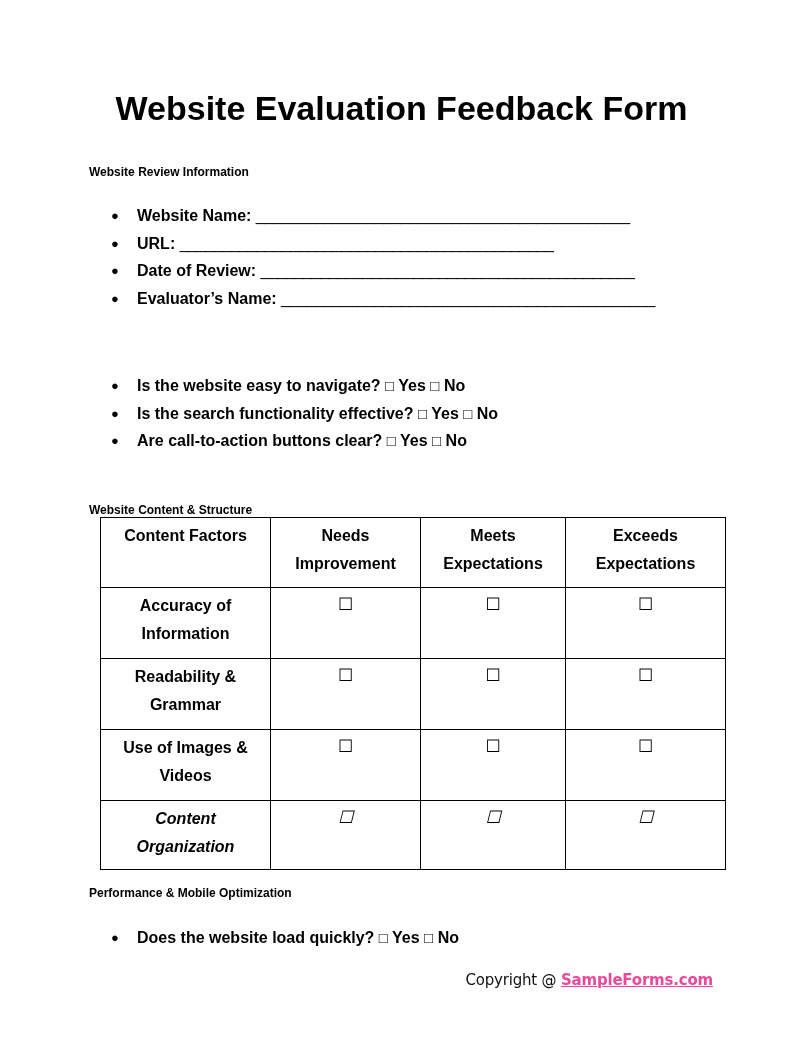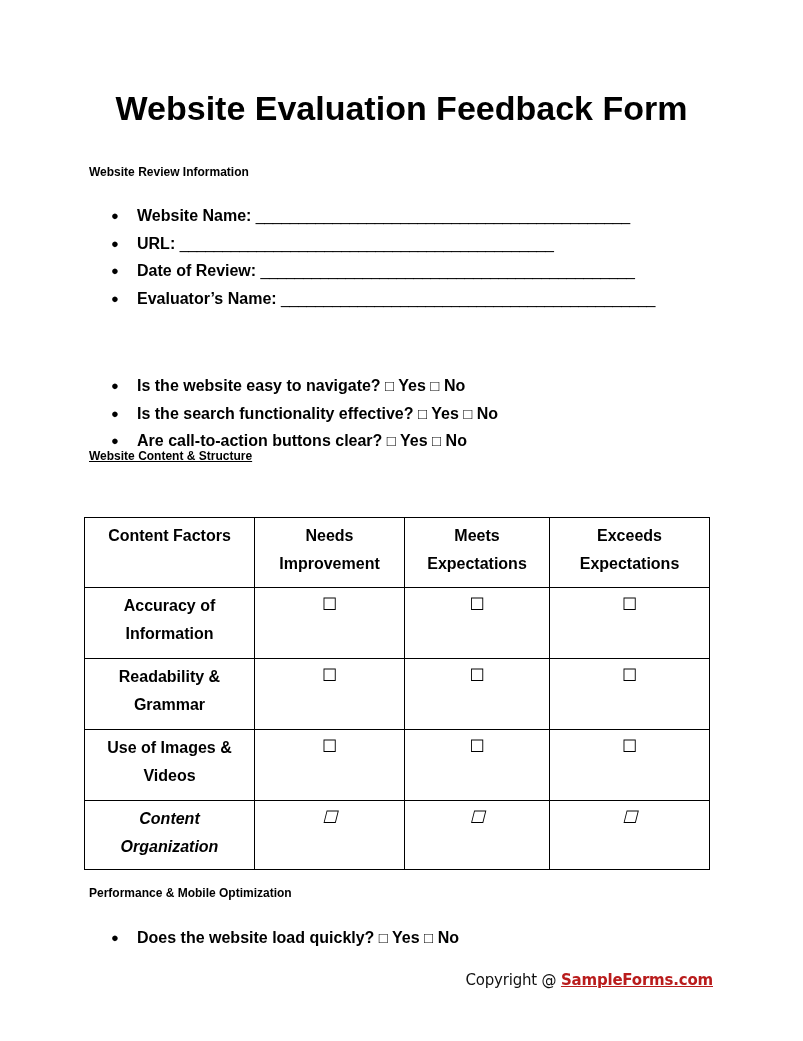--- a/index.html
+++ b/index.html
@@ -5,30 +5,30 @@
     html, body { margin: 0; padding: 0; background: #ffffff; }
     body { width: 803px; height: 1041px; position: relative; overflow: hidden; color: #000; font-family: "Liberation Sans", sans-serif; }
     .page { position: absolute; left: 0; top: 0; width: 803px; height: 1041px; }
     .title { position: absolute; left: 0; width: 803px; top: 86px; text-align: center; font-size: 34px; font-weight: bold; line-height: 44px; margin: 0; }
     .section-heading { position: absolute; left: 89px; font-size: 12px; font-weight: bold; line-height: 20px; margin: 0; }
     .bullet-list { position: absolute; left: 89px; margin: 0; padding: 0; list-style: none; }
     .bullet-list li { position: relative; padding-left: 48px; font-size: 16px; font-weight: bold; line-height: 27.5px; white-space: nowrap; }
     .bullet-list li .dot { position: absolute; left: 22px; top: 0; font-size: 13px; line-height: 27.5px; }
     .blank { font-weight: normal; letter-spacing: -0.4px; text-align: right; }
     .cb { font-weight: normal; font-size: 15px; }
-    table.eval { position: absolute; left: 84px; top: 517px; width: 625px; border-collapse: collapse; table-layout: fixed; padding-left: 12px; }
+    table.eval { position: absolute; left: 100px; top: 517px; width: 625px; border-collapse: collapse; table-layout: fixed; padding-left: 12px; }
     table.eval th, table.eval td { border: 1.3px solid #000; font-size: 16px; font-weight: bold; line-height: 28px; vertical-align: top; padding: 4px 6px 0 6px; }
     table.eval th { text-align: center; height: 65px; }
     table.eval td { height: 66px; }
     table.eval td.factor { text-align: center; padding-top: 4px; }
     table.eval td.box { text-align: center; font-weight: normal; font-size: 17px; line-height: 26px; padding-top: 4px; }
     table.eval td.clip { height: 64px; font-style: italic; }
     table.eval td.clip .clip-wrap { height: 52px; overflow: hidden; }
     .copyright { position: absolute; right: 90px; top: 969px; font-size: 15px; line-height: 22px; font-family: "DejaVu Sans", sans-serif; color: #111; letter-spacing: -0.2px; }
-    .copyright a { color: #b91c1c; font-weight: bold; text-decoration: underline; }
+    .copyright a { color: #ec4899; font-weight: bold; text-decoration: underline; }
   </style>
 </head>
 <body>
 
 <div class="page">
 
   <h1 class="title">Website Evaluation Feedback Form</h1>
 
   <h2 class="section-heading" style="top:162px;">Website Review Information</h2>
   <ul class="bullet-list" style="top:202px;">
@@ -74,21 +74,21 @@
     <li>
       <span class="dot">●</span>
       <span>Are call-to-action buttons clear?</span> 
       <span class="cb">□</span> 
       <span>Yes</span> 
       <span class="cb">□</span> 
       <span>No</span>
     </li>
   </ul>
 
-  <h2 class="section-heading" style="top:446px;text-decoration:underline;">Website Content &amp; Structure</h2>
+  <h2 class="section-heading" style="top:500px;">Website Content &amp; Structure</h2>
   <table class="eval">
     <colgroup>
       <col style="width:170px">
       <col style="width:150px">
       <col style="width:145px">
       <col style="width:160px">
     </colgroup>
     <thead>
       <tr>
         <th>Content Factors</th>

